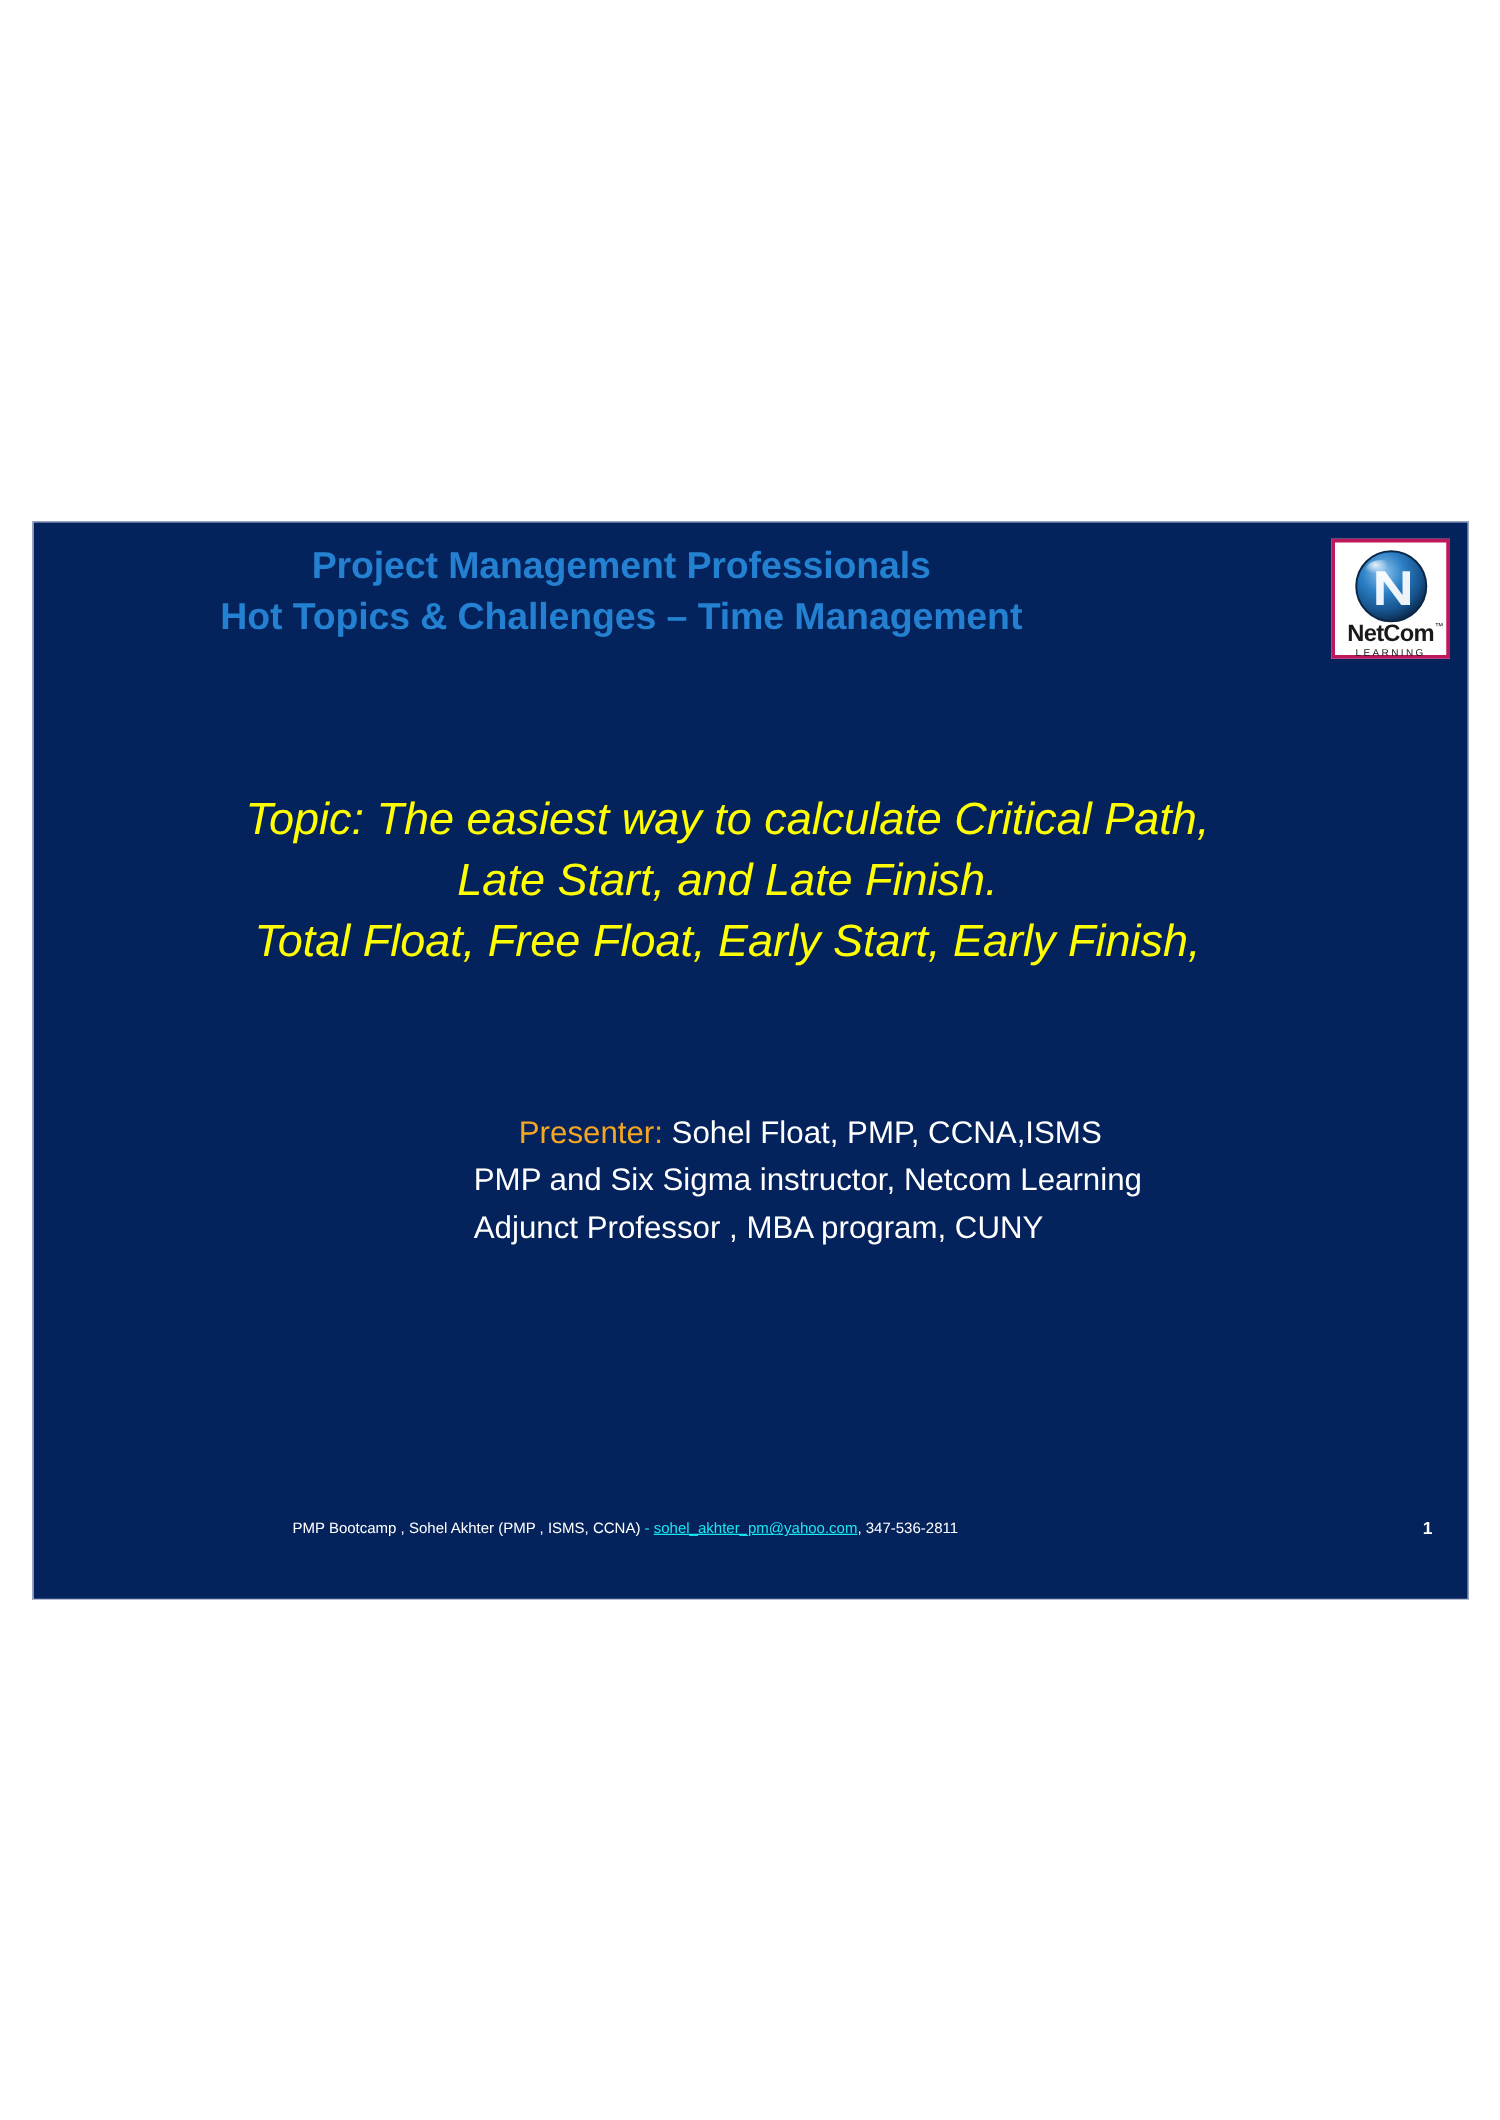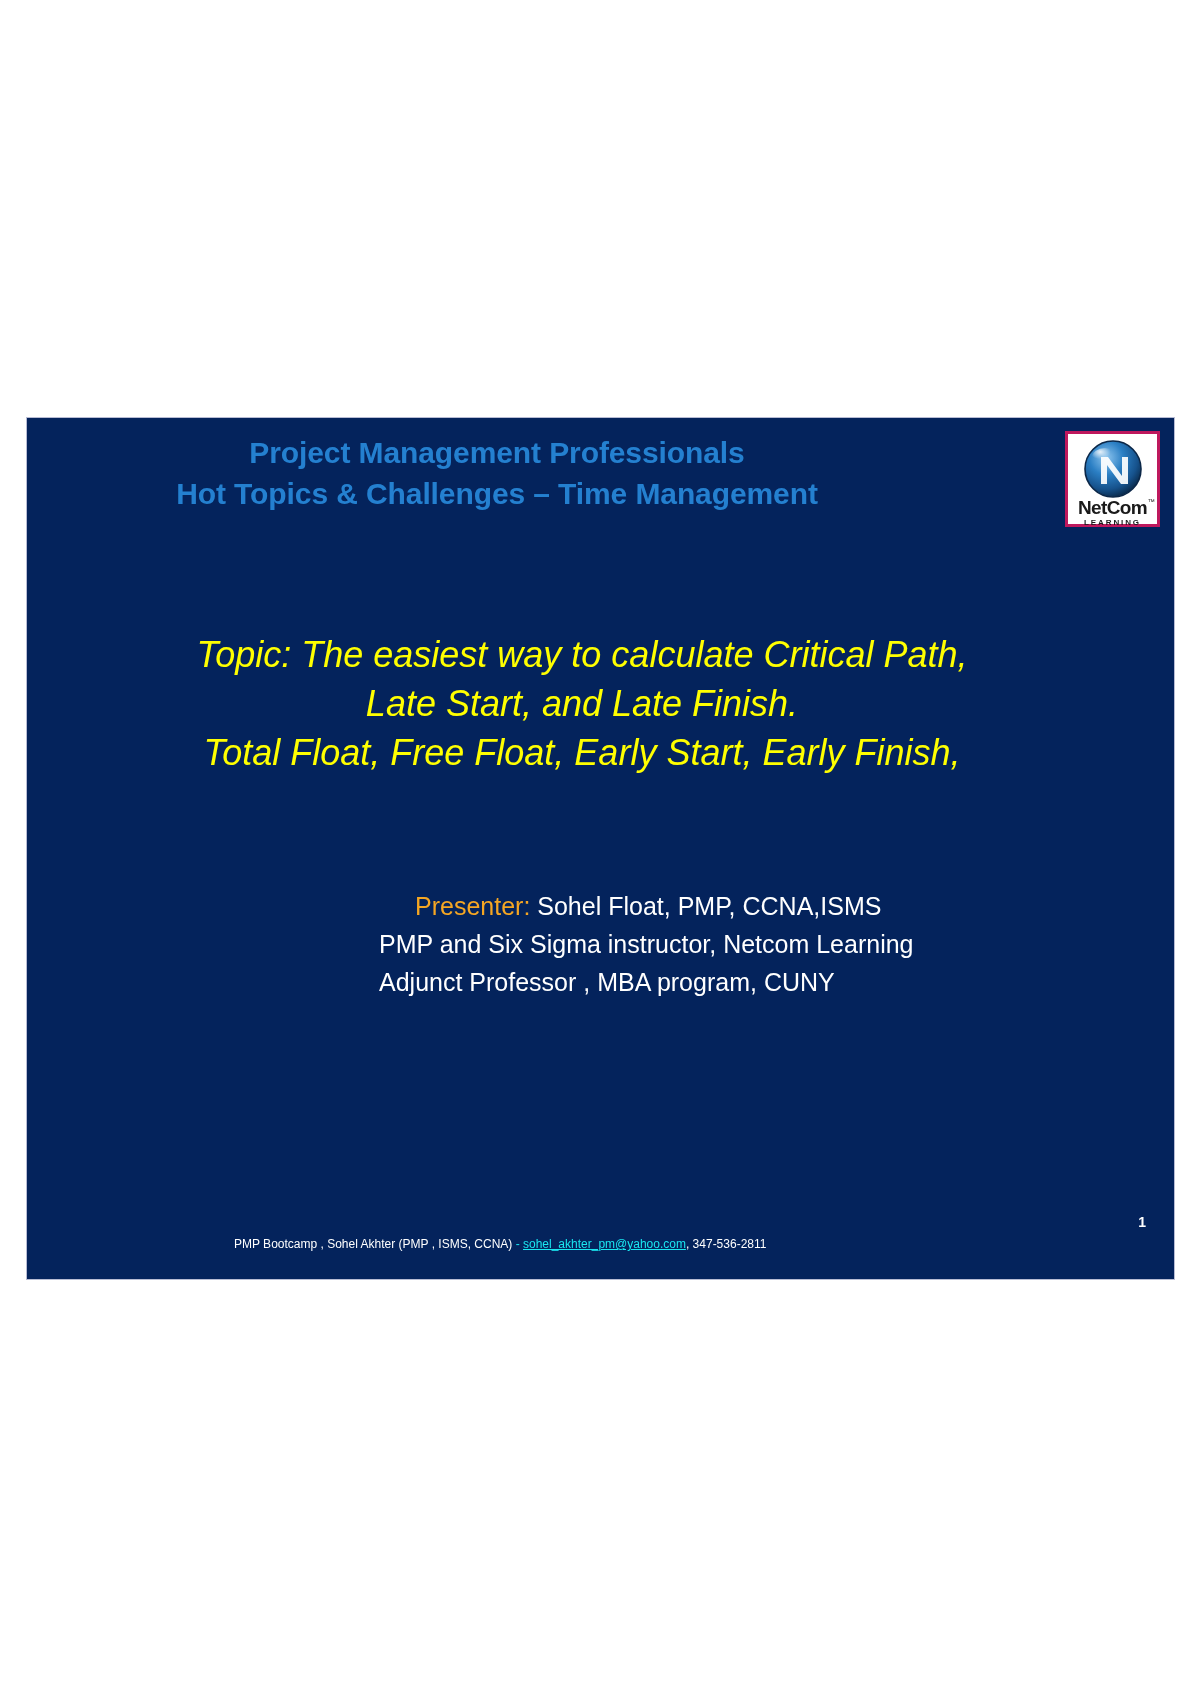--- a/index.html
+++ b/index.html
@@ -81,21 +81,21 @@
   .logo-tm {
     position: absolute;
     top: -1px;
     right: -7px;
     font-size: 7px;
     font-weight: normal;
     line-height: 7px;
   }
   .logo-sub {
     font-size: 8px;
-    font-weight: bold;
+    font-weight: normal;
     color: #1a1a1a;
     letter-spacing: 1.9px;
     line-height: 10px;
     margin-top: 1px;
   }
 
   
   .topic {
     position: absolute;
     left: 55px;
@@ -129,21 +129,20 @@
 
   
   .footer {
     position: absolute;
     left: 207px;
     top: 796px;
     color: #ffffff;
     font-size: 12px;
     line-height: 16px;
     white-space: nowrap;
-    margin-top: 22px;
   }
   .footer-mail {
     color: #1ae6f0;
     text-decoration: underline;
   }
   .footer-dash { color: #1ae6f0; }
 
   .page-num {
     position: absolute;
     right: 28px;

